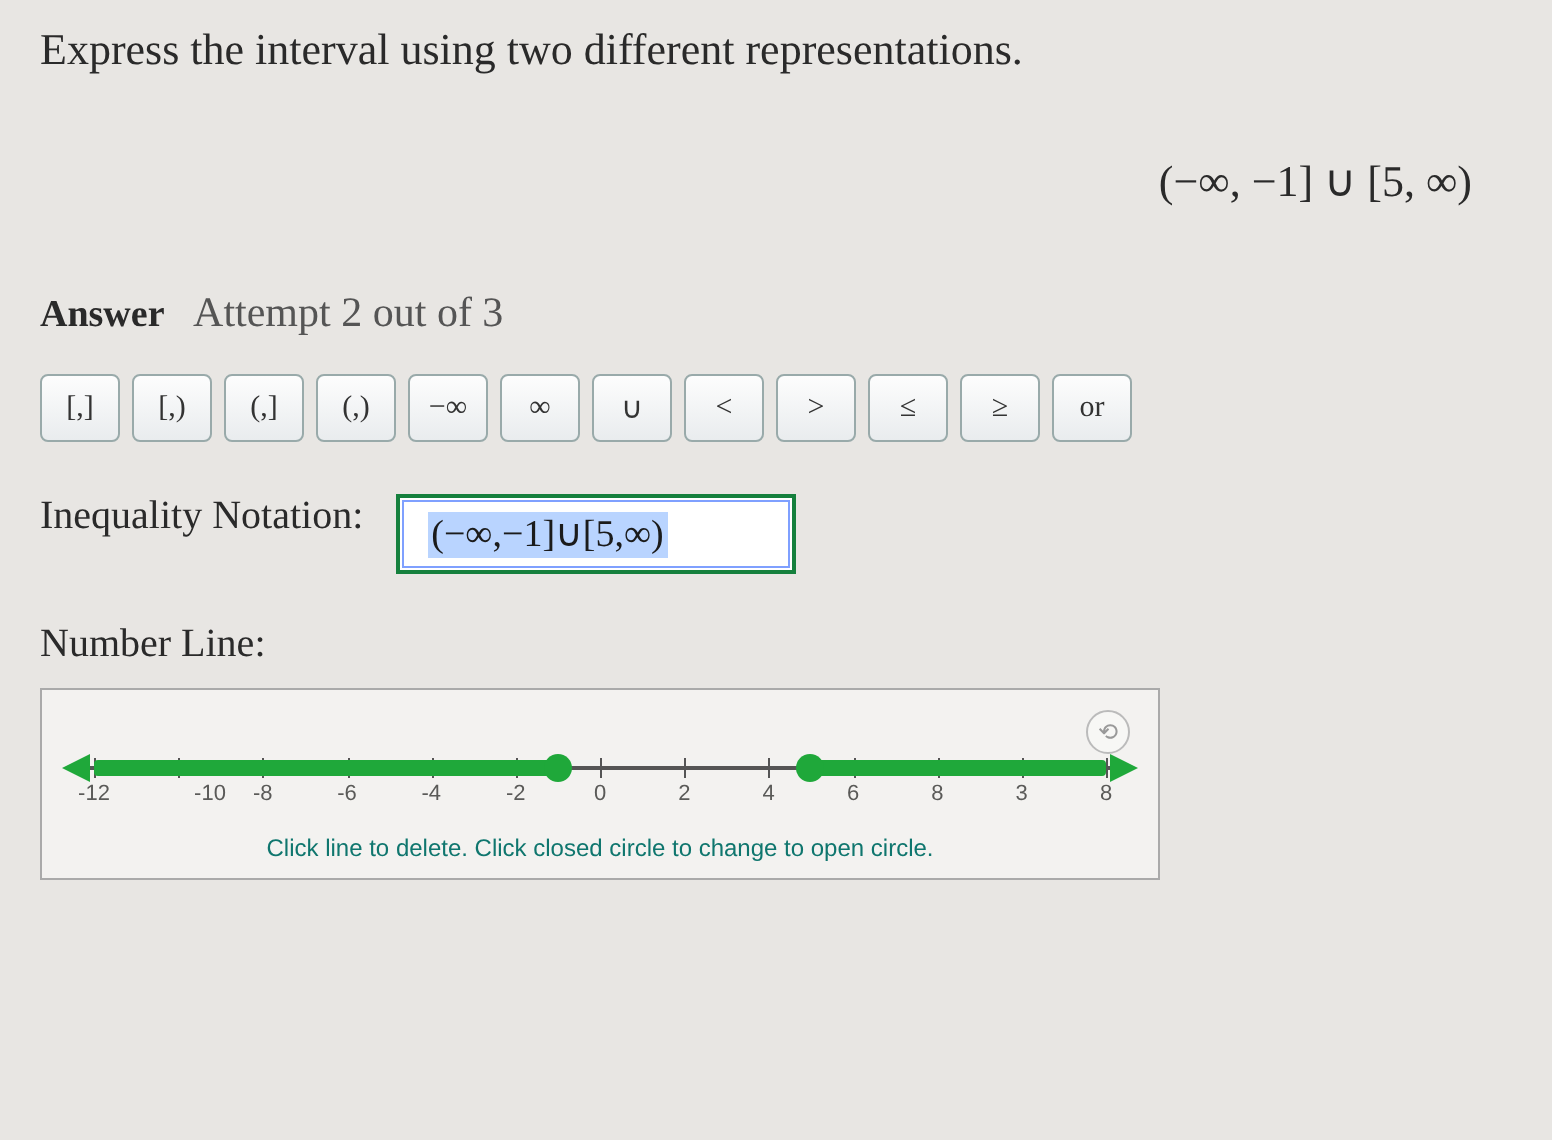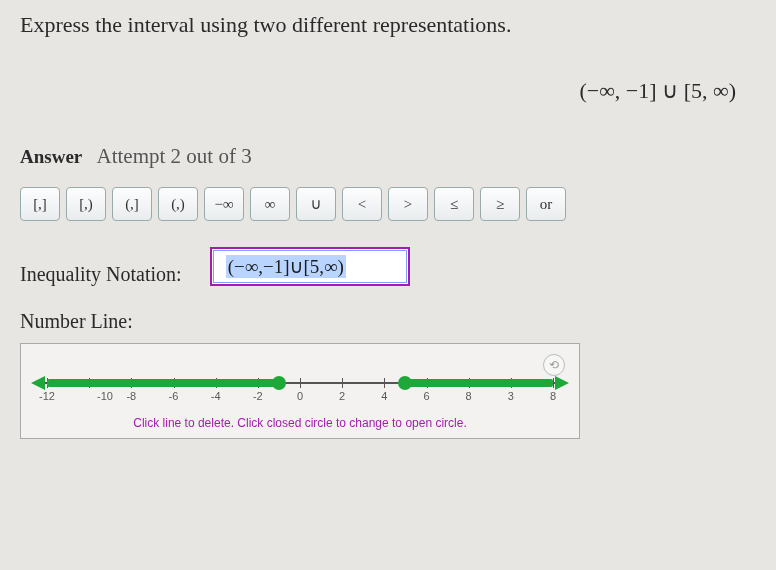--- a/index.html
+++ b/index.html
@@ -32,24 +32,24 @@
     border-radius: 4px;
     background: linear-gradient(#fdfdfd,#e9ecee);
     font-family: 'Cambria Math', Georgia, serif;
     font-size: 15px;
     display: flex;
     align-items: center;
     justify-content: center;
     cursor: pointer;
     color: #333;
   }
-  .section-row { display:flex; align-items:flex-end; gap: 28px; margin-bottom: 24px;}
+  .section-row { display:flex; align-items:flex-start; gap: 16px; margin-bottom: 24px;}
   .section-label { font-size: 20px; }
   .input-box {
-    border: 2px solid #a21caf;
+    border: 2px solid #15803d;
     background: #fff;
     padding: 6px 14px;
     font-size: 19px;
     font-family: 'Cambria Math', Georgia, serif;
     color: #1b1b1b;
     display:inline-block;
     min-width: 200px;
     outline: 1px solid #7fa0ff;
     outline-offset: -4px;
   }
@@ -82,21 +82,21 @@
   .arrowR { right:-6px; border-left:14px solid #1fa83a; }
   .tick { position:absolute; top:10px; width:1px; height:10px; background:#555; }
   .ticklabel { position:absolute; top:22px; font-size:11px; color:#5a5a58; transform:translateX(-50%); font-family: Arial, sans-serif;}
   .seg {
     position:absolute; top:11px; height:8px; background:#1fa83a; border-radius:2px;
   }
   .dot {
     position:absolute; top:8px; width:14px; height:14px; border-radius:50%;
     background:#1fa83a; transform:translateX(-50%);
   }
-  .hint { font-size:12px; color:#a21caf; text-align:center; margin-top:6px; font-family: Arial, sans-serif;}
+  .hint { font-size:12px; color:#0f766e; text-align:center; margin-top:6px; font-family: Arial, sans-serif;}
 </style>
 </head>
 <body>
 
 <div class="prompt">Express the interval using two different representations.</div>
 
 <div class="interval-display">(−∞, −1] ∪ [5, ∞)</div>
 
 <div class="answer-line">
   <span class="bold">Answer</span>

